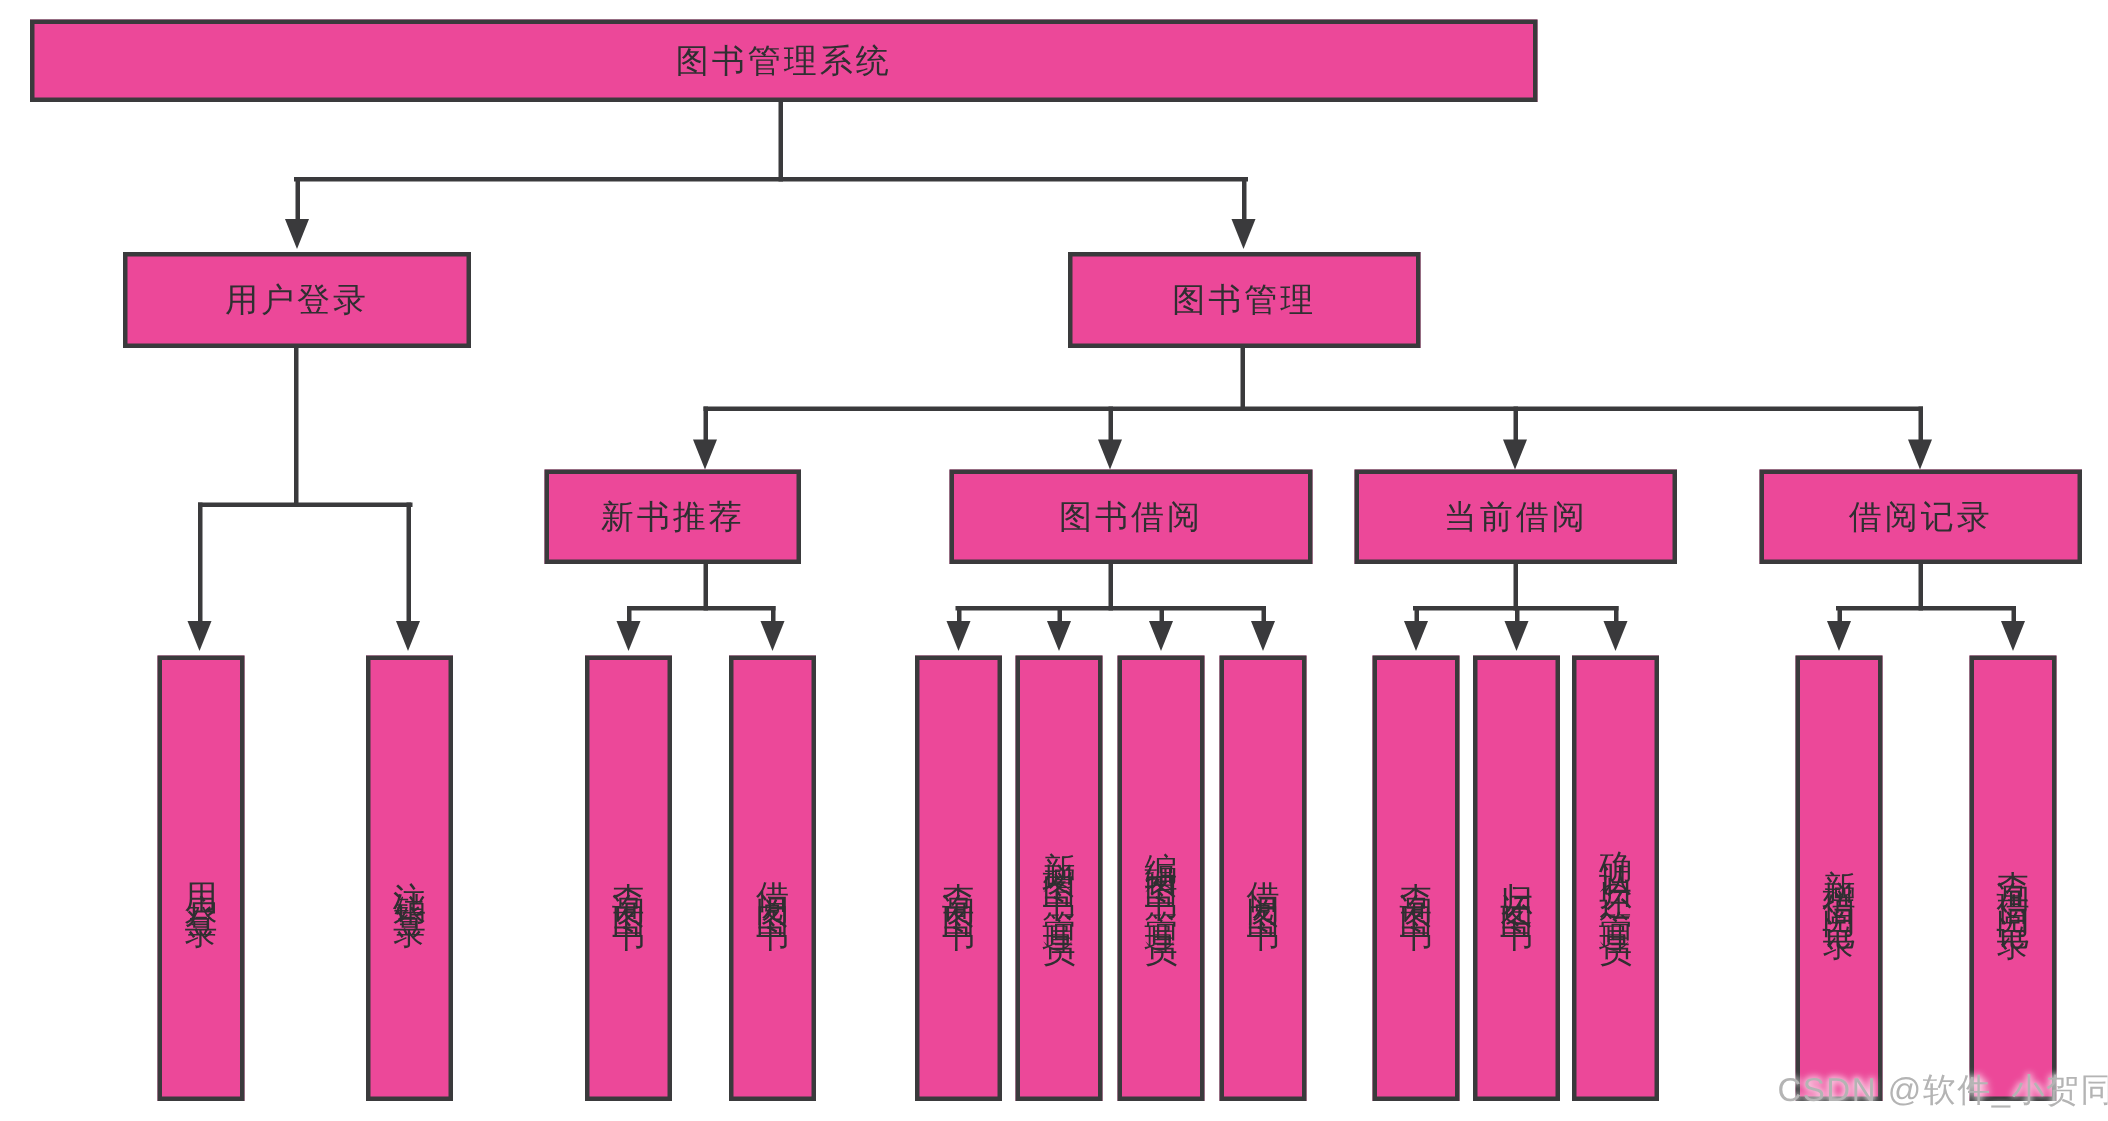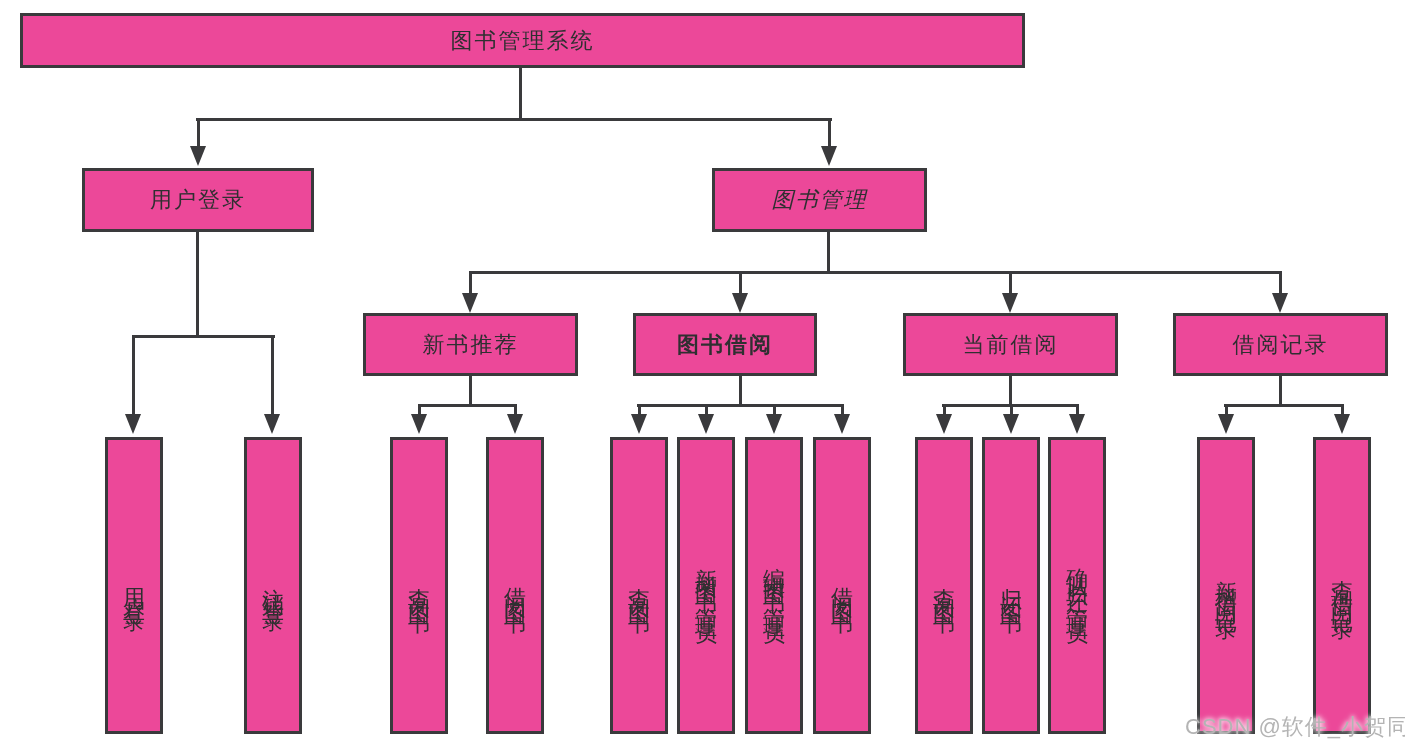--- a/index.html
+++ b/index.html
@@ -65,21 +65,21 @@
   <div class="v" style="left:519px;top:66px;height:55px;"></div>
   <div class="h" style="left:196px;top:118px;width:636px;"></div>
   <div class="v" style="left:197px;top:118px;height:30px;"></div>
   <div class="ah" style="left:190px;top:146px;"></div>
   <div class="v" style="left:828px;top:118px;height:30px;"></div>
   <div class="ah" style="left:821px;top:146px;"></div>
 
   <div class="box" style="left:82px;top:168px;width:232px;height:64px;">
     <span>用户登录</span>
   </div>
-  <div class="box" style="left:712px;top:168px;width:215px;height:64px;font-style:italic;">
+  <div class="box" style="left:712px;top:168px;width:235px;height:64px;">
     <span>图书管理</span>
   </div>
 
   <div class="v" style="left:196px;top:230px;height:108px;"></div>
   <div class="h" style="left:132px;top:335px;width:143px;"></div>
   <div class="v" style="left:132px;top:335px;height:82px;"></div>
   <div class="ah" style="left:125px;top:414px;"></div>
   <div class="v" style="left:271px;top:335px;height:82px;"></div>
   <div class="ah" style="left:264px;top:414px;"></div>
 
@@ -87,24 +87,24 @@
   <div class="h" style="left:469px;top:271px;width:813px;"></div>
   <div class="v" style="left:469px;top:271px;height:26px;"></div>
   <div class="ah" style="left:462px;top:293px;"></div>
   <div class="v" style="left:739px;top:271px;height:26px;"></div>
   <div class="ah" style="left:732px;top:293px;"></div>
   <div class="v" style="left:1009px;top:271px;height:26px;"></div>
   <div class="ah" style="left:1002px;top:293px;"></div>
   <div class="v" style="left:1279px;top:271px;height:26px;"></div>
   <div class="ah" style="left:1272px;top:293px;"></div>
 
-  <div class="box" style="left:363px;top:313px;width:215px;height:63px;">
+  <div class="box" style="left:363px;top:313px;width:171px;height:63px;">
     <span>新书推荐</span>
   </div>
-  <div class="box" style="left:633px;top:313px;width:184px;height:63px;font-weight:bold;">
+  <div class="box" style="left:633px;top:313px;width:242px;height:63px;">
     <span>图书借阅</span>
   </div>
   <div class="box" style="left:903px;top:313px;width:215px;height:63px;">
     <span>当前借阅</span>
   </div>
   <div class="box" style="left:1173px;top:313px;width:215px;height:63px;">
     <span>借阅记录</span>
   </div>
 
   <div class="v" style="left:469px;top:374px;height:33px;"></div>

